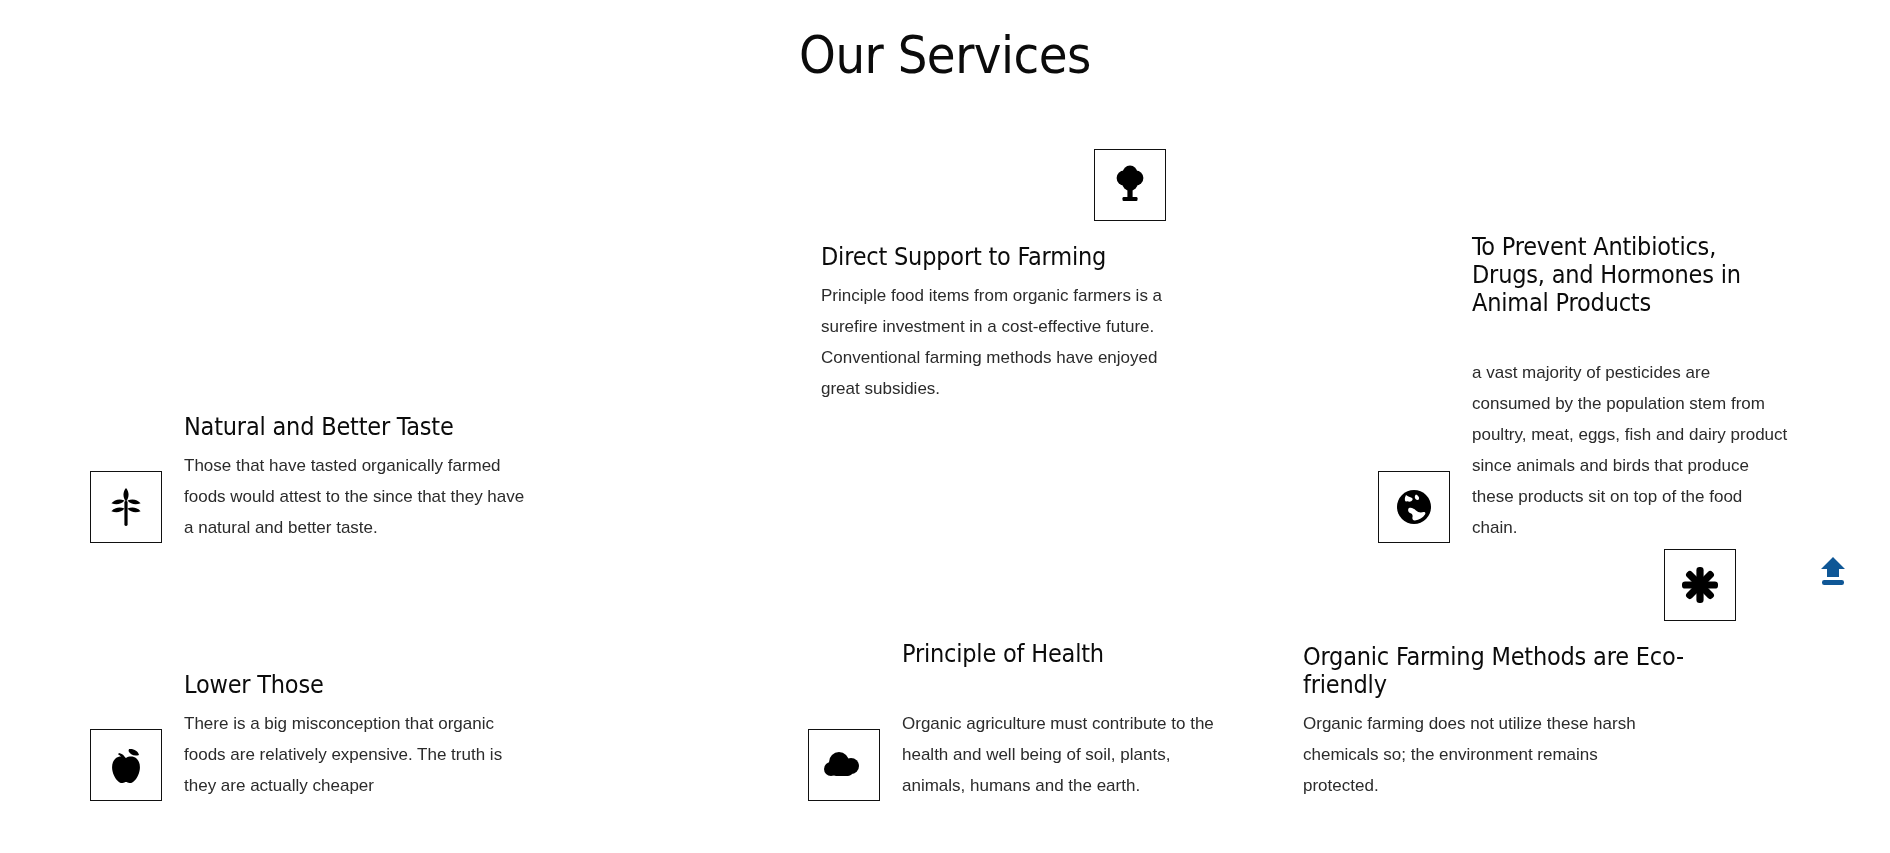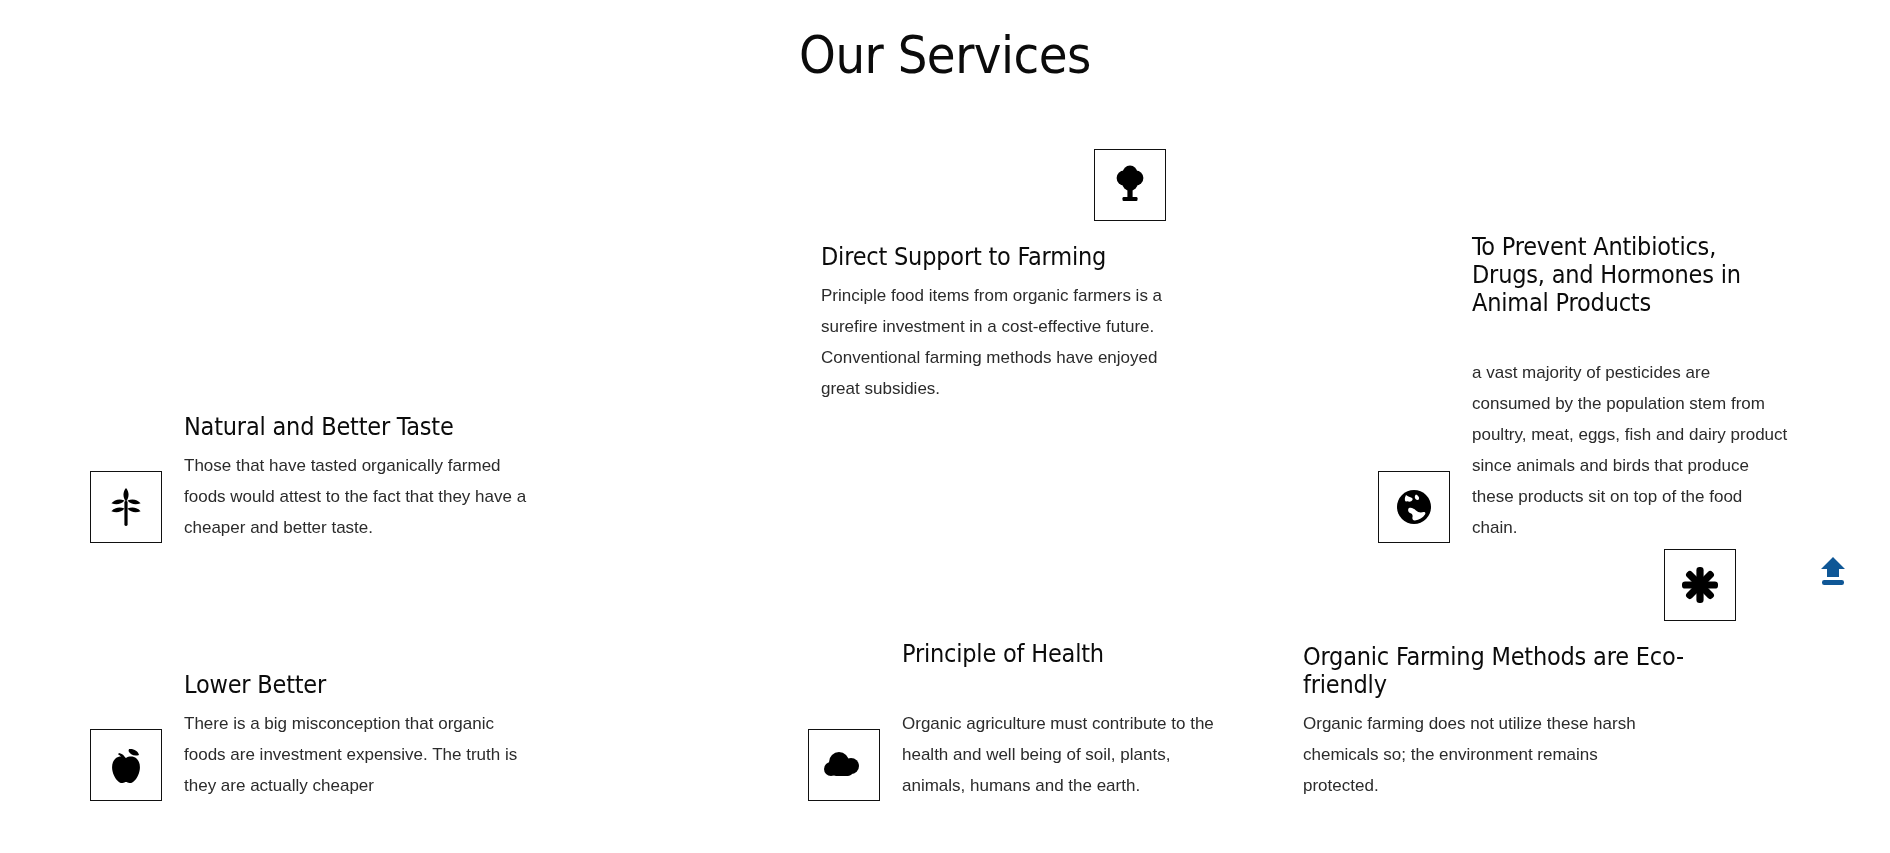--- a/index.html
+++ b/index.html
@@ -124,21 +124,21 @@
               <path d="M18.5 13.5 C23.4 11.4 28.4 12.4 31.6 16.2 C26.7 18.3 21.7 17.3 18.5 13.5 Z"></path>
               <path d="M15.5 21.5 C10.6 19.4 5.6 20.4 2.4 24.2 C7.3 26.3 12.3 25.3 15.5 21.5 Z"></path>
               <path d="M18.5 21.5 C23.4 19.4 28.4 20.4 31.6 24.2 C26.7 26.3 21.7 25.3 18.5 21.5 Z"></path>
               <rect x="15.4" y="14" width="3.2" height="25" rx="1.4"></rect>
             </g>
           </svg>
         </span>
       </div>
       <div class="card-body">
         <div class="card-title">Natural and Better Taste</div>
-        <div class="card-text">Those that have tasted organically farmed foods would attest to the fact that they have a cheaper and better taste.</div>
+        <div class="card-text">Those that have tasted organically farmed foods would attest to the since that they have a natural and better taste.</div>
       </div>
     </div>
 
     <div class="service-card col2">
       <div class="icon-box">
         <span>
           <svg width="36" height="40" viewBox="0 0 36 40">
             <g fill="#000000">
               <circle cx="12" cy="13" r="7.4"></circle>
               <circle cx="24" cy="13" r="7.4"></circle>
@@ -179,22 +179,22 @@
           <svg width="38" height="40" viewBox="0 0 38 40">
             <g fill="#000000">
               <path d="M22 4 C27 3.5 31 6 32 10 C27 11.5 23 9.5 21.5 6 Z"></path>
               <path d="M12 8 C15 8.5 17.5 10.5 18.5 13.5 L15.5 14.5 C14 11.5 12.8 10 11 9.2 Z"></path>
               <path d="M19 13 C22 11 26.5 11 29.5 13.5 C33.5 17 34 24 31 30.5 C29 35 25.5 38.5 22.5 38 C21 37.7 20 37 19 37 C18 37 17 37.7 15.5 38 C12.5 38.5 9 35 7 30.5 C4 24 4.5 17 8.5 13.5 C11.5 11 16 11 19 13 Z"></path>
             </g>
           </svg>
         </span>
       </div>
       <div class="card-body">
-        <div class="card-title">Lower Better</div>
-        <div class="card-text">There is a big misconception that organic foods are investment expensive. The truth is they are actually cheaper</div>
+        <div class="card-title">Lower Those</div>
+        <div class="card-text">There is a big misconception that organic foods are relatively expensive. The truth is they are actually cheaper</div>
       </div>
     </div>
 
     <div class="service-card col3">
       <div class="icon-box">
         <span>
           <svg width="42" height="30" viewBox="0 0 42 30">
             <g fill="#000000">
               <circle cx="16" cy="12" r="10"></circle>
               <circle cx="28" cy="16" r="8"></circle>

